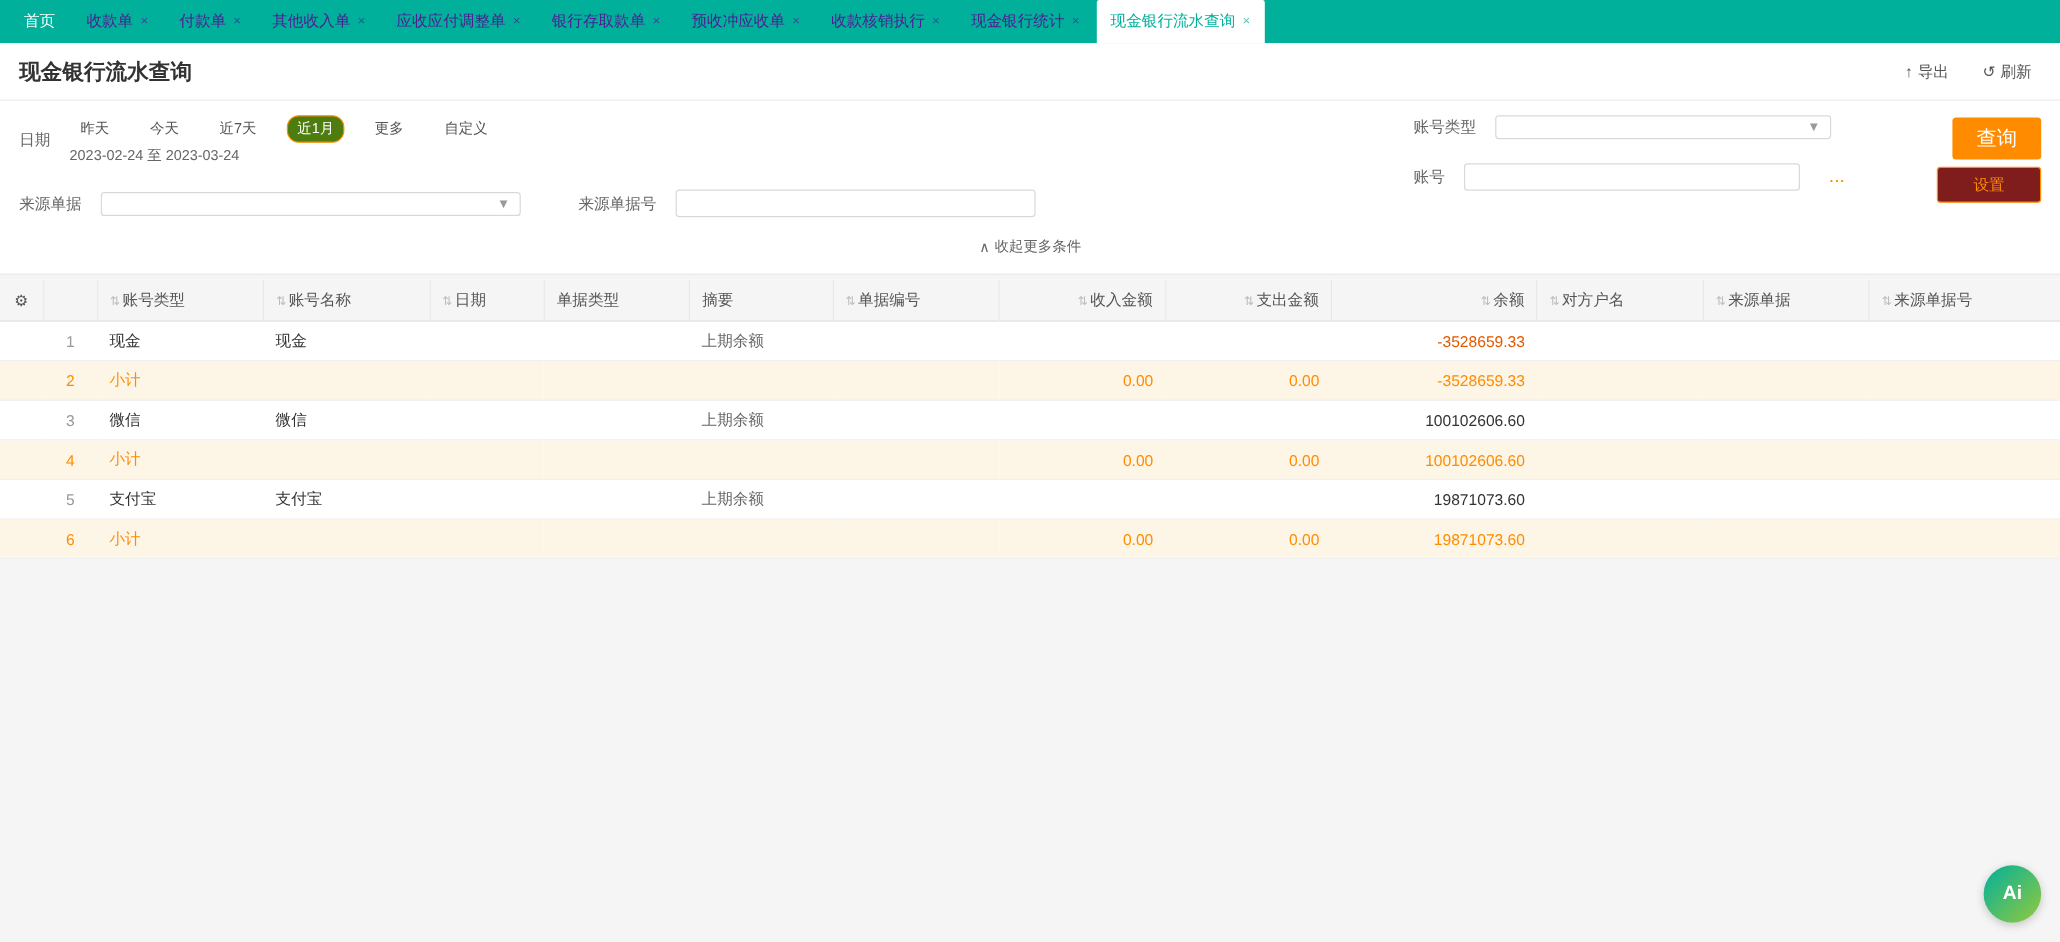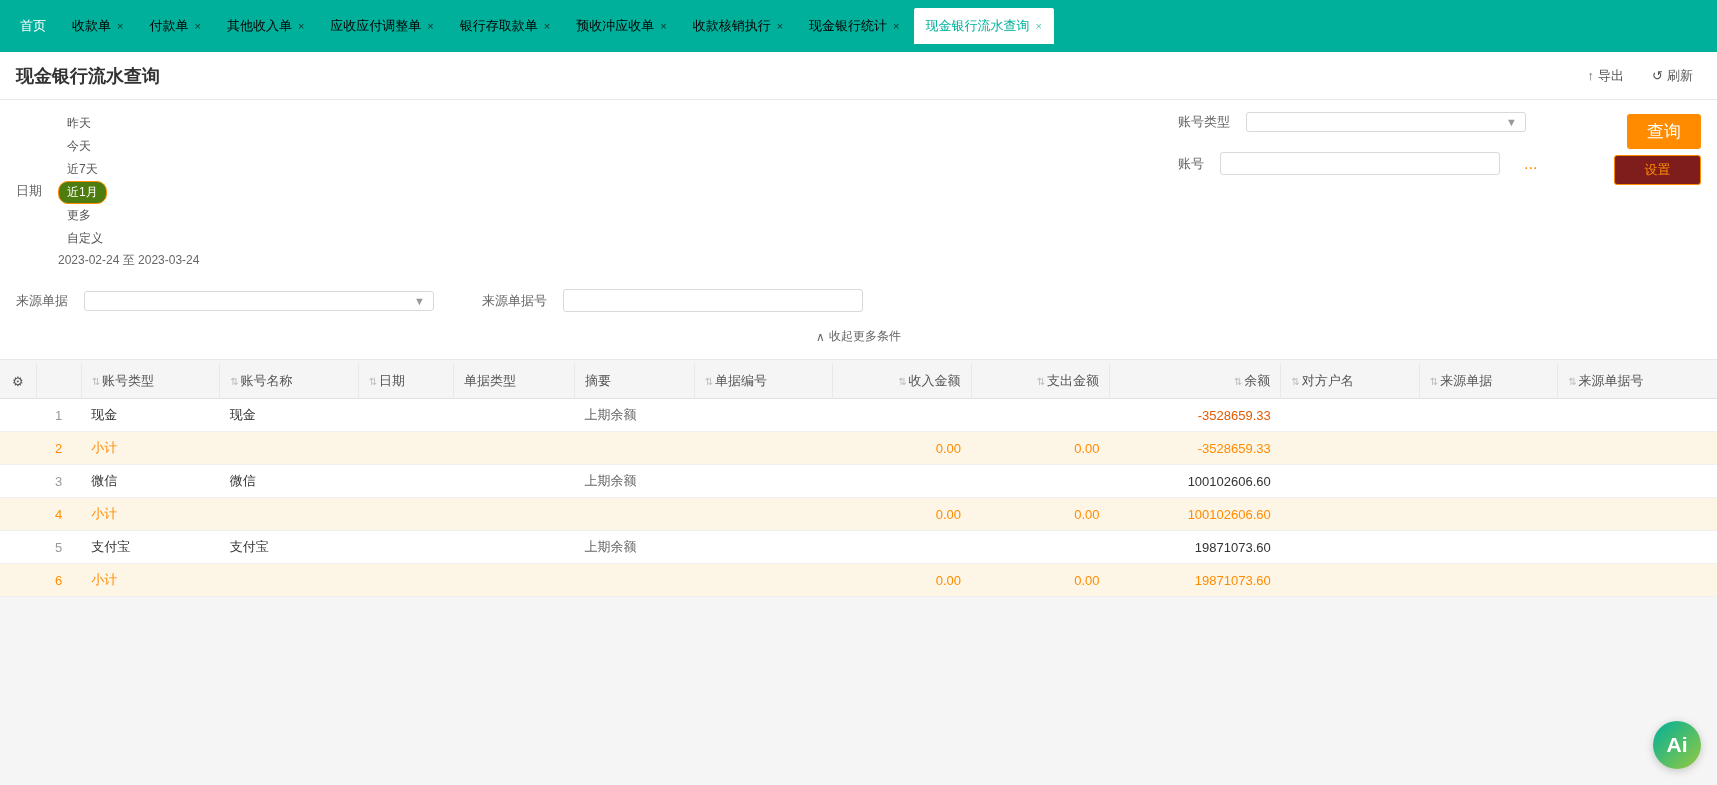--- a/index.html
+++ b/index.html
@@ -3,31 +3,31 @@
   <meta charset="utf-8">
   <style>
     * { box-sizing: border-box; margin: 0; padding: 0; }
     body { font-family: 'Microsoft YaHei', Arial, sans-serif; font-size: 13px; background: #f5f5f5; color: #333; }
 
     
     .top-nav {
       display: flex;
       align-items: center;
       background: #00b09b;
-      height: 52px;
+      height: 36px;
       padding: 0 8px;
       gap: 2px;
       overflow: hidden;
     }
     .nav-tab {
       display: flex;
       align-items: center;
       padding: 0 12px;
       height: 36px;
-      color: #000000;
+      color: #4c1d95;
       font-size: 13px;
       cursor: pointer;
       white-space: nowrap;
       border-radius: 2px 2px 0 0;
       gap: 4px;
     }
     .nav-tab.active { background: #fff; color: #00b09b; }
     .nav-tab .close { font-size: 11px; opacity: 0.7; margin-left: 2px; }
     .nav-home { color: #fff; padding: 0 12px; font-size: 13px; cursor: pointer; }
 
@@ -74,23 +74,22 @@
       gap: 16px;
       margin-bottom: 10px;
     }
     .filter-label {
       color: #666;
       white-space: nowrap;
       font-size: 13px;
     }
     .date-options {
       display: flex;
-      align-items: flex-start;
-      gap: 0;
-      flex-direction: column;
+      align-items: center;
+      gap: 16px;
     }
     .date-btn {
       padding: 2px 8px;
       border-radius: 10px;
       font-size: 12px;
       cursor: pointer;
       color: #555;
       border: 1px solid transparent;
     }
     .date-btn.active {
@@ -205,21 +204,21 @@
     .account-name-col { color: #333; }
     .summary-col { color: #666; }
     .balance-col { text-align: right; }
     .amount-col { text-align: right; }
     .ai-badge {
       position: fixed;
       right: 16px;
       bottom: 16px;
       background: linear-gradient(135deg, #00b09b, #96c93d);
       color: #fff;
-      font-size: 21px;
+      font-size: 16px;
       font-weight: bold;
       width: 48px;
       height: 48px;
       border-radius: 50%;
       display: flex;
       align-items: center;
       justify-content: center;
       cursor: pointer;
       box-shadow: 0 2px 8px rgba(0,0,0,0.2);
     }

